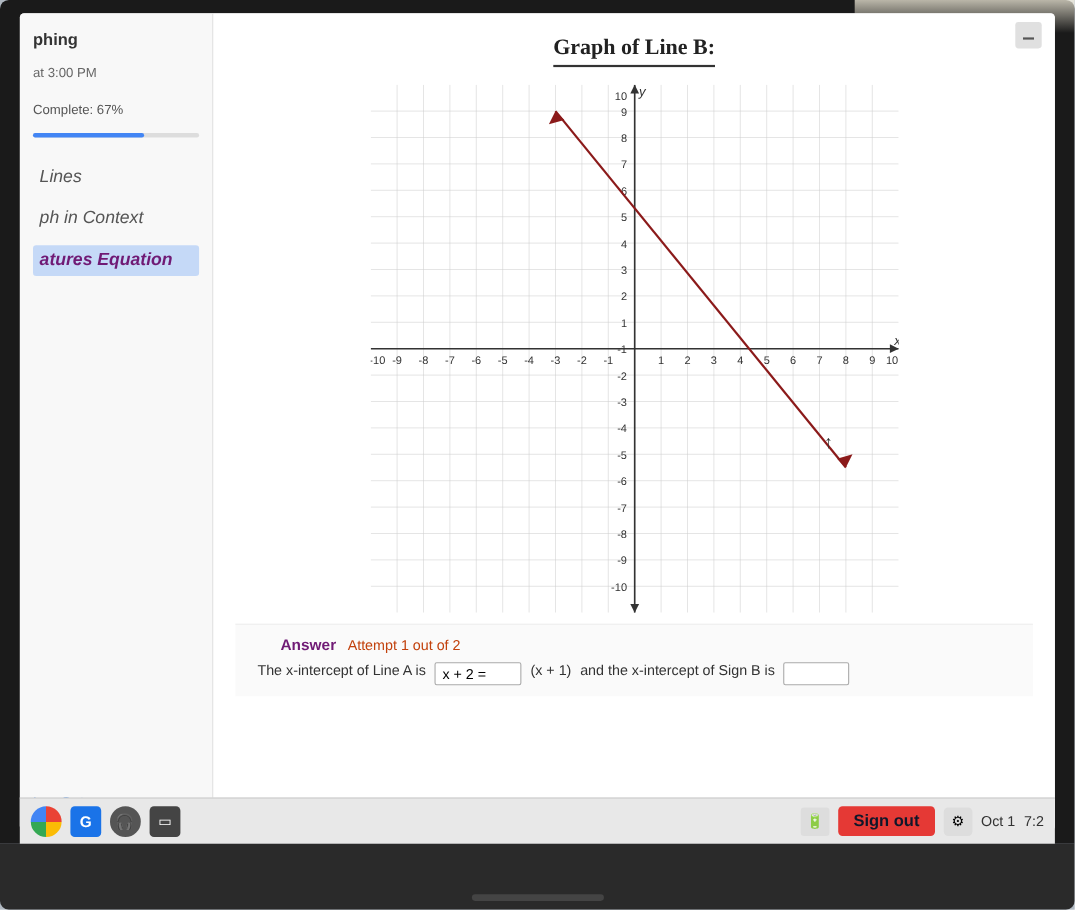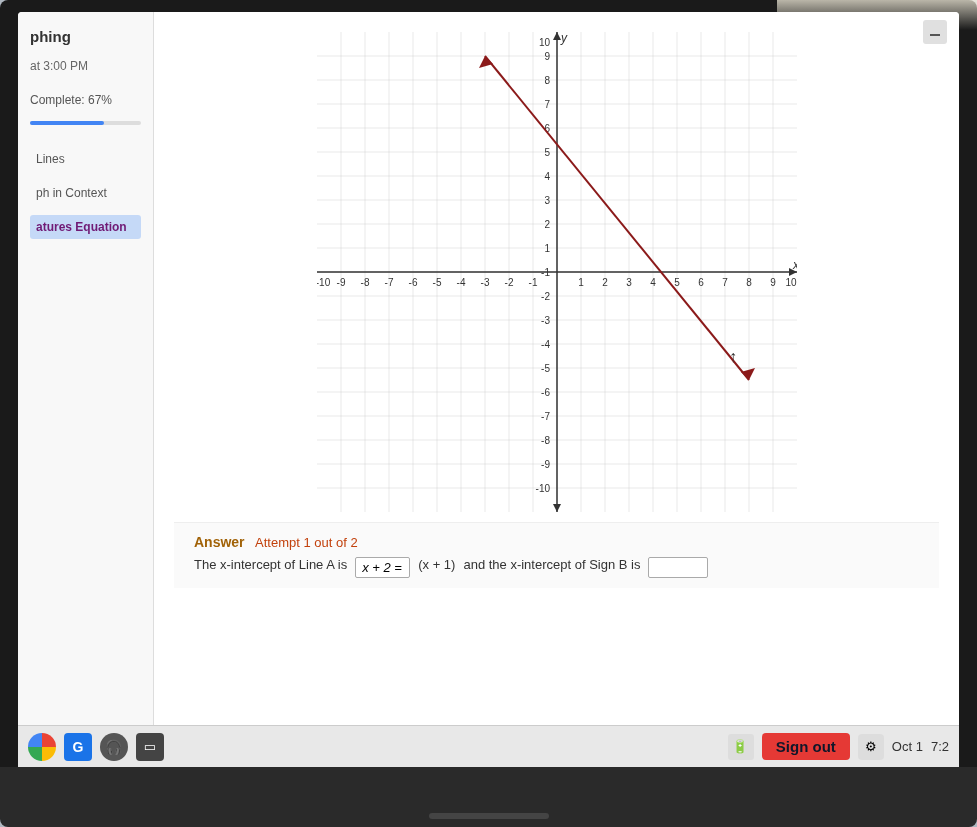--- a/index.html
+++ b/index.html
@@ -126,21 +126,21 @@
 
     
     .main-content {
       display: flex;
       flex: 1;
       overflow: hidden;
     }
 
     
     .sidebar {
-      width: 136px;
+      width: 176px;
       background: #f8f8f8;
       border-right: 1px solid #ddd;
       padding: 16px 12px;
       display: flex;
       flex-direction: column;
       gap: 10px;
       flex-shrink: 0;
     }
 
     .sidebar-title {
@@ -171,25 +171,26 @@
     }
 
     .progress-bar-fill {
       height: 100%;
       background: #4285f4;
       border-radius: 2px;
       width: 67%;
     }
 
     .sidebar-nav-item {
-      font-size: 12px;
+      font-size: 16px;
       color: #555;
       padding: 5px 6px;
       border-radius: 3px;
       cursor: pointer;
+      font-style: italic;
     }
 
     .sidebar-nav-item.active {
       background: #c5d9f7;
       color: #701a75;
       font-weight: bold;
     }
 
     .sidebar-bottom {
       margin-top: auto;
@@ -241,21 +242,22 @@
     .answer-section {
       width: 100%;
       padding: 10px 20px;
       border-top: 1px solid #eee;
       background: #fafafa;
     }
 
     .answer-label {
       font-weight: bold;
       font-size: 14px;
-      color: #a16207;
+      color: #701a75;
+      margin-left: 21px;
     }
 
     .attempt-text {
       font-size: 13px;
       color: #c2410c;
       margin-left: 6px;
     }
 
     .answer-row {
       display: flex;
@@ -357,20 +359,21 @@
       <div class="sidebar-nav-item">ph in Context</div>
       <div class="sidebar-nav-item active">atures Equation</div>
 
       <div class="sidebar-bottom">
         <a class="log-out-link">Log Out</a>
       </div>
     </div>
 
     <div class="graph-area">
 
+      <div class="graph-title">Graph of Line B:</div>
 
       <div class="graph-wrapper">
         <svg class="graph-svg" viewBox="0 0 480 480" xmlns="http://www.w3.org/2000/svg">
 
           <rect x="0" y="0" width="480" height="480" fill="white"></rect>
 
           <g stroke="#d0d0d0" stroke-width="0.5">
             <line x1="24" y1="0" x2="24" y2="480"></line>
             <line x1="48" y1="0" x2="48" y2="480"></line>
             <line x1="72" y1="0" x2="72" y2="480"></line>
@@ -485,21 +488,21 @@
         </svg>
       </div>
 
       <div class="answer-section" style="width:100%; margin-top:10px;">
         <div>
           <span class="answer-label">Answer</span>
           <span class="attempt-text">Attempt 1 out of 2</span>
         </div>
         <div class="answer-row">
           <span class="answer-text">The x-intercept of Line A is</span>
-          <input class="answer-input" value="x + 2 =" style="width: 55px; font-style: italic;">
+          <input class="answer-input" value="x + 2 =" style="width: 79px;">
           <span class="answer-text">(x + 1)</span>
           <span class="answer-text">and the x-intercept of Sign B is</span>
           <input class="answer-input" style="width: 60px;">
         </div>
       </div>
 
     </div>
   </div>
 </div>
 

